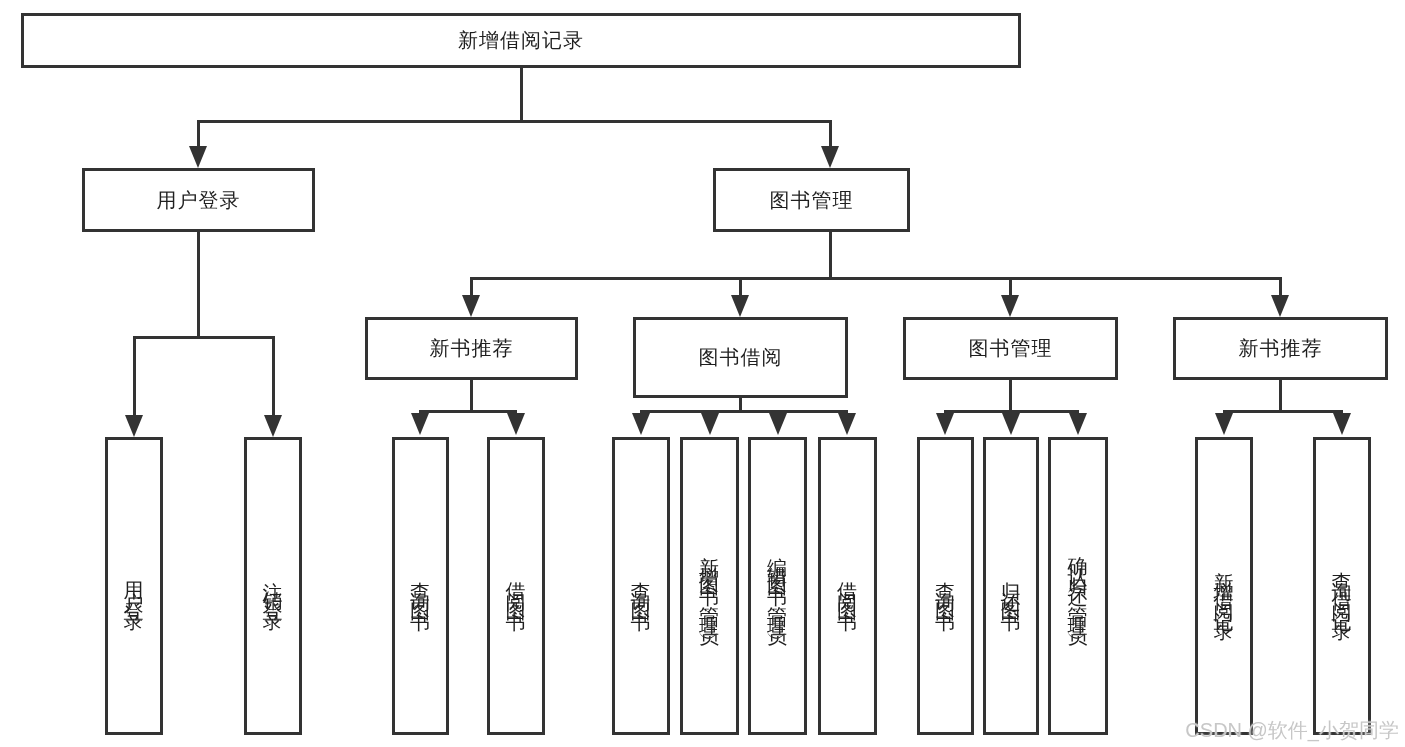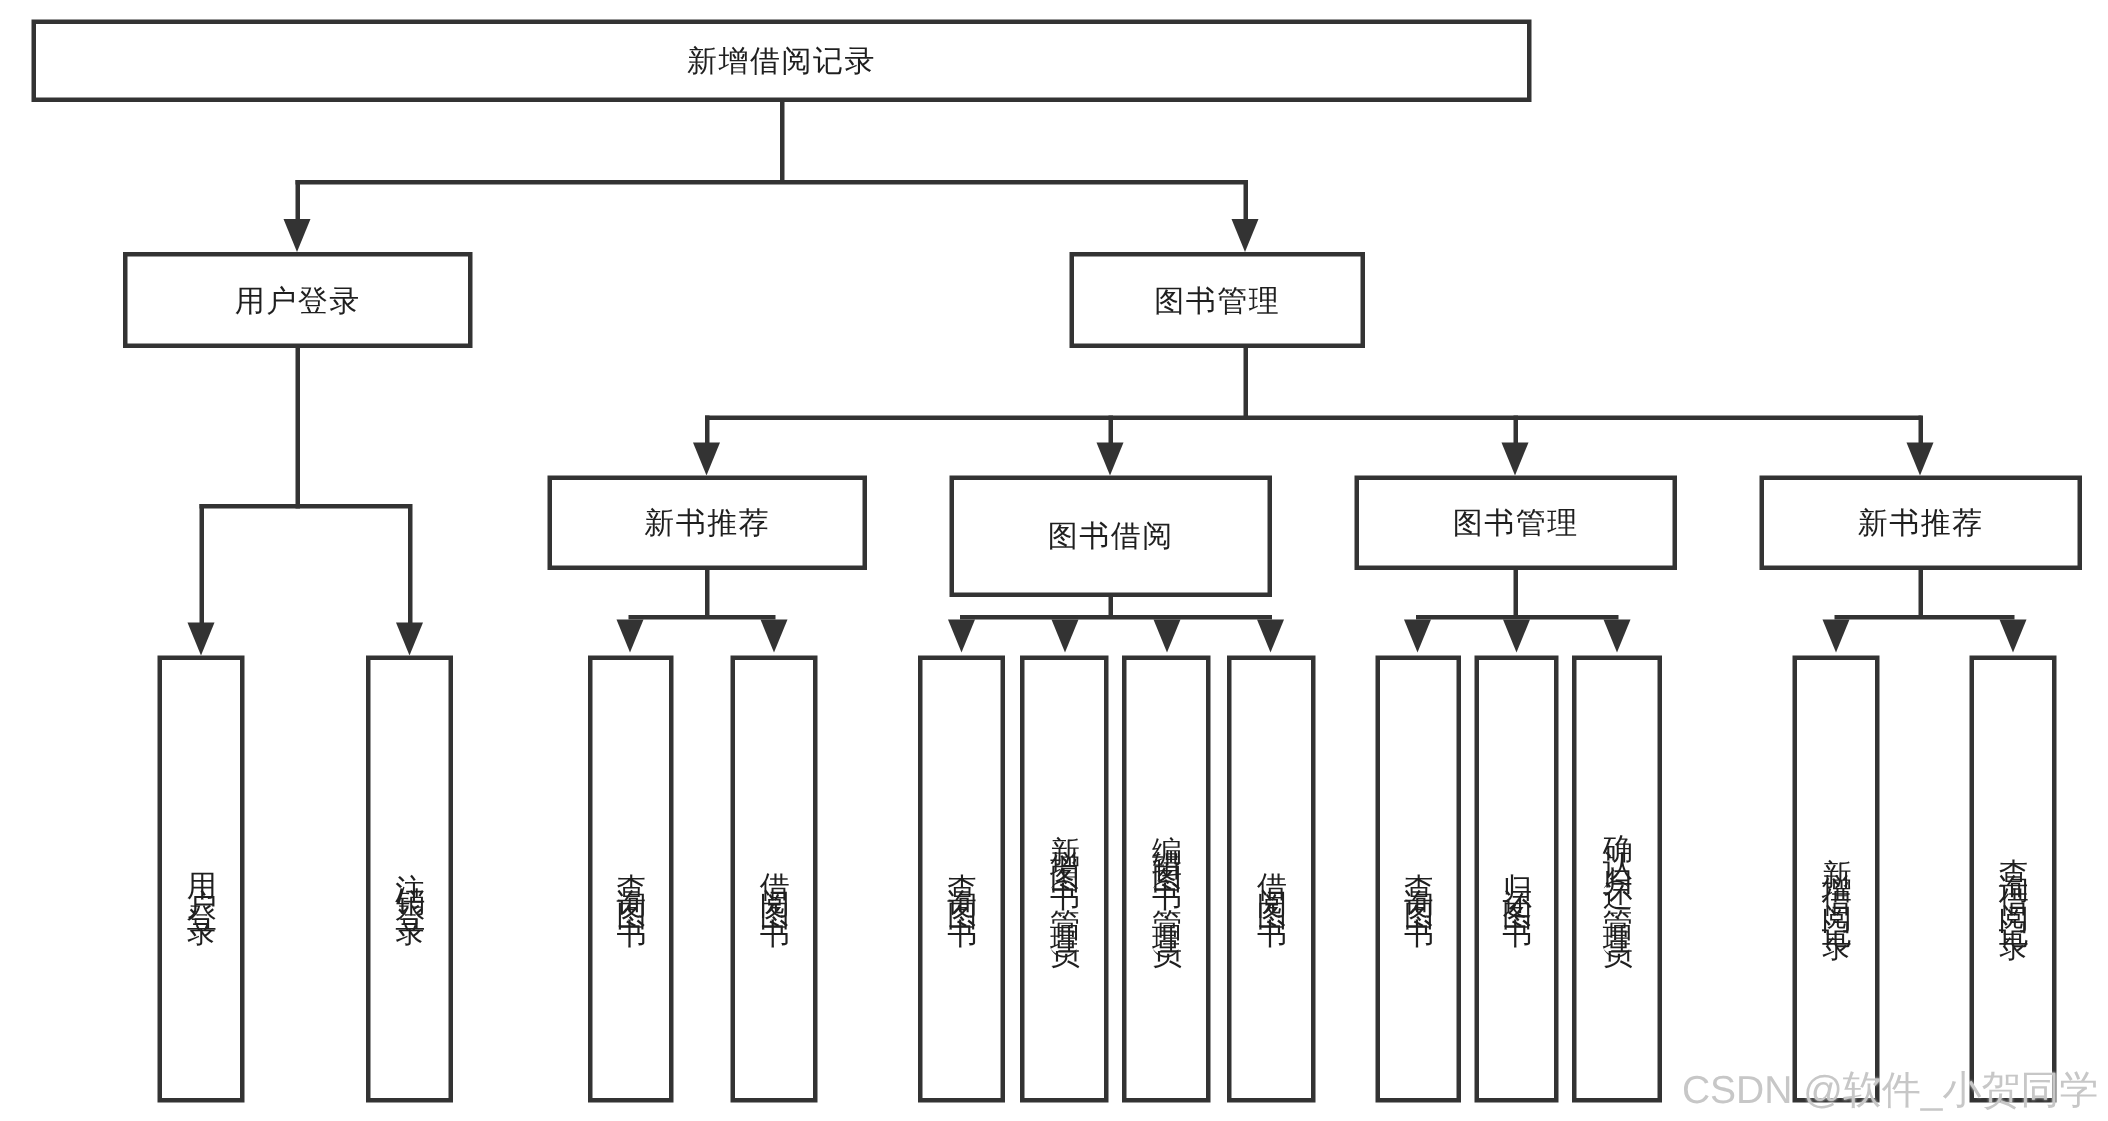--- a/index.html
+++ b/index.html
@@ -48,21 +48,21 @@
     width: 0; height: 0;
     border-left: 9px solid transparent;
     border-right: 9px solid transparent;
     border-top: 22px solid var(--line);
     z-index: 1;
   }
   .watermark {
     position: absolute;
     right: 6px;
     bottom: 3px;
-    font-size: 26px;
+    font-size: 20px;
     color: var(--watermark);
     text-shadow: 0 0 2px rgba(255,255,255,0.9);
     z-index: 5;
     white-space: nowrap;
   }
 </style>
 </head>
 <body>
 
 <div class="canvas">

